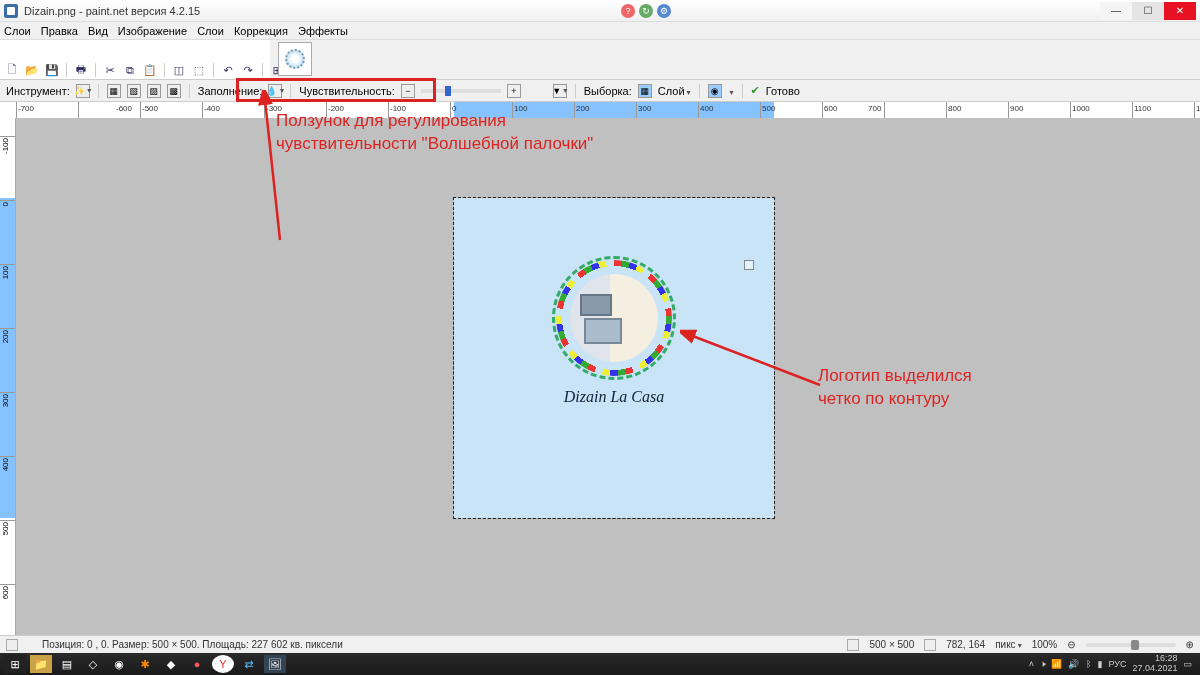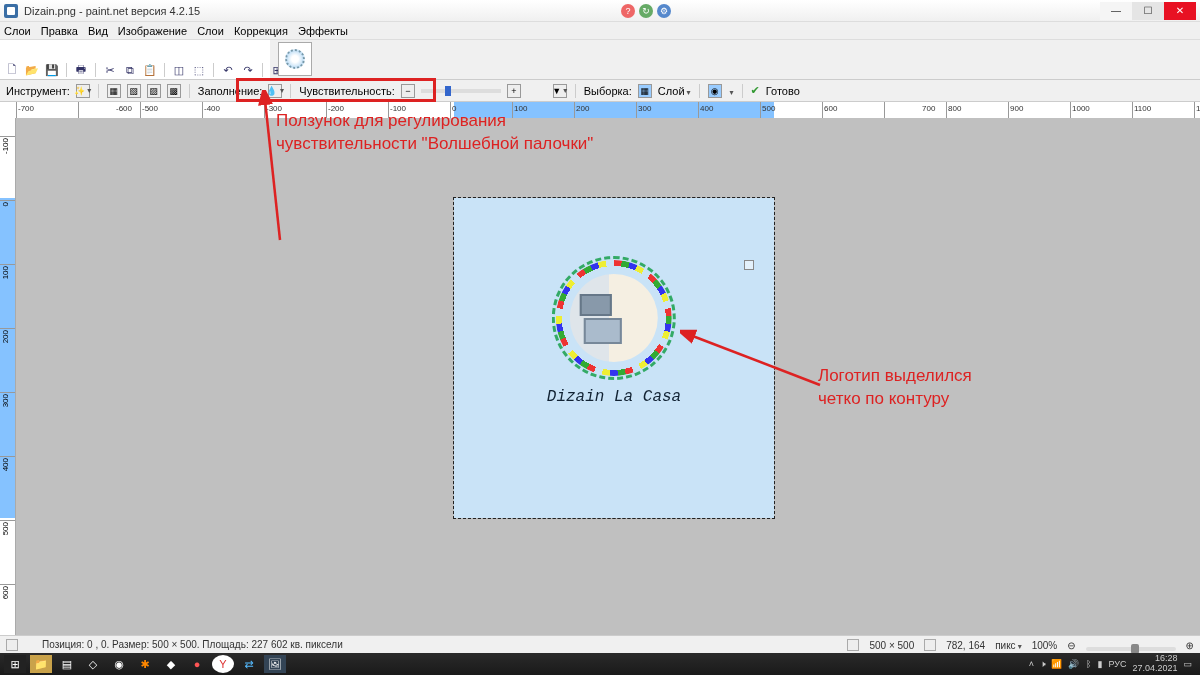--- a/index.html
+++ b/index.html
@@ -56,31 +56,31 @@
   .logo-wrap{position:absolute;left:50%;top:42%;transform:translate(-50%,-50%);text-align:center;}
   .logo-ring{width:120px;height:120px;border-radius:50%;position:relative;margin:0 auto;border:6px dotted transparent;}
   .logo-ring::before{content:"";position:absolute;inset:-8px;border-radius:50%;border:3px dashed #3a6;}
   .logo-ring::after{content:"";position:absolute;inset:-4px;border-radius:50%;background:
     repeating-conic-gradient(#e33 0 8deg,#3a3 8deg 16deg,#33e 16deg 24deg,#ee3 24deg 32deg,transparent 32deg 40deg);
     -webkit-mask:radial-gradient(circle,transparent 52px,#000 52px,#000 60px,transparent 60px);
             mask:radial-gradient(circle,transparent 52px,#000 52px,#000 60px,transparent 60px);}
   .logo-inner{position:absolute;inset:10px;border-radius:50%;background:linear-gradient(90deg,#dfe5ea 45%,#f5efe2 45%);overflow:hidden;}
   .logo-inner::before{content:"";position:absolute;left:10px;top:20px;width:28px;height:18px;background:#89a;border:2px solid #678;}
   .logo-inner::after{content:"";position:absolute;left:14px;top:44px;width:34px;height:22px;background:#abc;border:2px solid #789;}
-  .logo-text{font-family:Liberation Mono, monospace;font-size:16px;color:#123;margin-top:10px;font-style:italic;}
+  .logo-text{font-family:Liberation Serif, serif;font-size:16px;color:#123;margin-top:10px;font-style:italic;}
   .sel-handle{position:absolute;right:20px;top:62px;width:10px;height:10px;border:1px solid #888;background:rgba(255,255,255,.5);}
 
   
   .annot{position:absolute;color:#d22;font-size:17px;line-height:1.35;z-index:40;pointer-events:none;}
   .arrow-svg{position:absolute;z-index:39;pointer-events:none;}
 
   
   .statusbar{position:absolute;left:0;right:0;bottom:22px;height:18px;background:#f0f0f0;border-top:1px solid #ccc;display:flex;align-items:center;font-size:10px;padding:0 6px;gap:24px;color:#333;}
   .statusbar .sicon{width:12px;height:12px;background:#eee;border:1px solid #aaa;}
-  .statusbar .r{margin-left:auto;display:flex;gap:10px;align-items:flex-end;}
+  .statusbar .r{margin-left:auto;display:flex;gap:10px;align-items:center;}
   .zoom-slider{width:90px;height:4px;background:#ddd;position:relative;border-radius:2px;}
   .zoom-slider::after{content:"";position:absolute;left:50%;top:-3px;width:8px;height:10px;background:#888;border-radius:2px;}
 
   
   .taskbar{position:absolute;left:0;right:0;bottom:0;height:22px;background:linear-gradient(#2a2a2a,#1a1a1a);display:flex;align-items:center;padding:0 4px;gap:4px;}
   .taskicon{width:22px;height:18px;display:flex;align-items:center;justify-content:center;color:#fff;font-size:11px;cursor:pointer;}
   .taskicon.start{background:#222;}
   .tray{margin-left:auto;display:flex;align-items:center;gap:6px;color:#ccc;font-size:9px;padding-right:4px;}
   .tray .clock{text-align:right;line-height:1.1;}
 
@@ -197,21 +197,21 @@
     <div class="tlabel" style="left: 576px;">200</div>
     <div class="tick" style="left: 636px;"></div>
     <div class="tlabel" style="left: 638px;">300</div>
     <div class="tick" style="left: 698px;"></div>
     <div class="tlabel" style="left: 700px;">400</div>
     <div class="tick" style="left: 760px;"></div>
     <div class="tlabel" style="left: 762px;">500</div>
     <div class="tick" style="left: 822px;"></div>
     <div class="tlabel" style="left: 824px;">600</div>
     <div class="tick" style="left: 884px;"></div>
-    <div class="tlabel" style="left: 914px; padding-left: 8px;">700</div>
+    <div class="tlabel" style="left: 860px; padding-left: 8px;">700</div>
     <div class="tick" style="left: 946px;"></div>
     <div class="tlabel" style="left: 948px;">800</div>
     <div class="tick" style="left: 1008px;"></div>
     <div class="tlabel" style="left: 1010px;">900</div>
     <div class="tick" style="left: 1070px;"></div>
     <div class="tlabel" style="left: 1072px;">1000</div>
     <div class="tick" style="left: 1132px;"></div>
     <div class="tlabel" style="left: 1134px;">1100</div>
     <div class="tick" style="left: 1194px;"></div>
     <div class="tlabel" style="left: 1196px;">1150</div>

